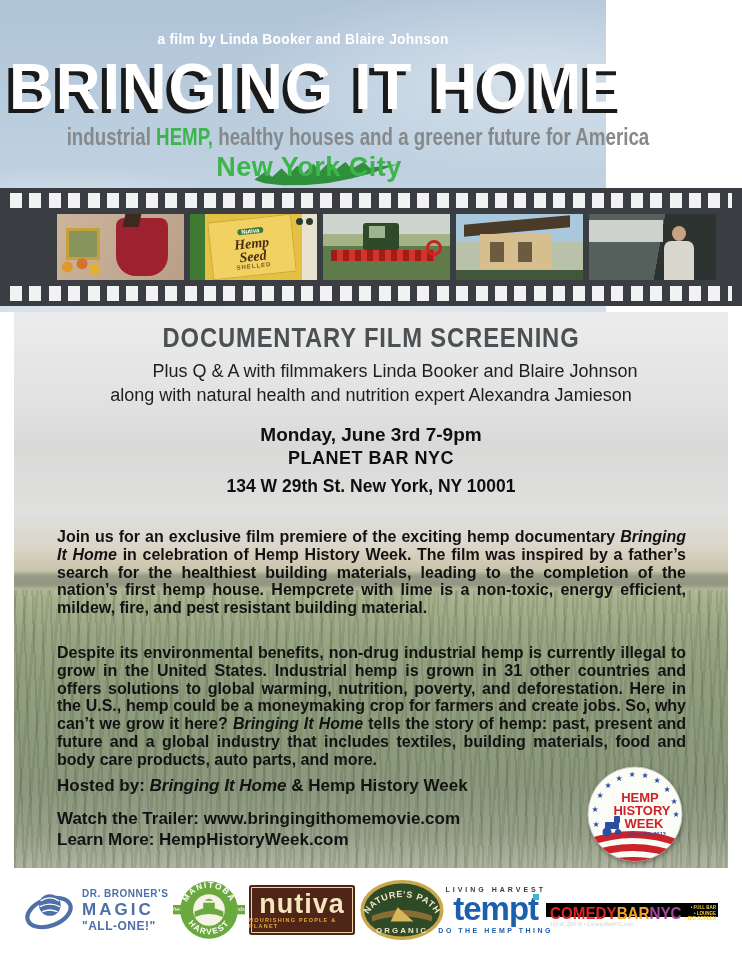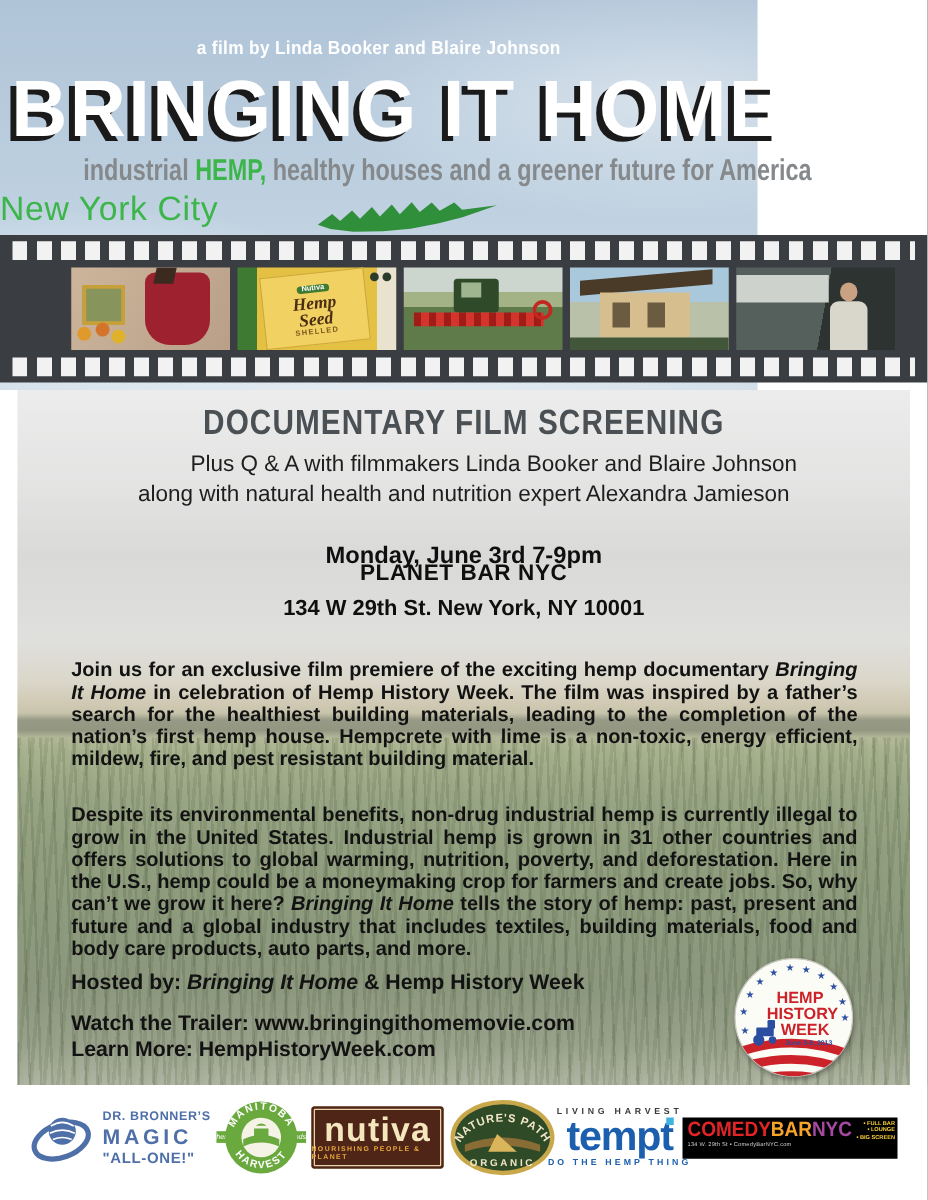--- a/index.html
+++ b/index.html
@@ -15,22 +15,22 @@
       radial-gradient(ellipse 500px 160px at 50% 105%,rgba(255,255,255,.5),transparent 75%),
       linear-gradient(180deg,#b0c4d8 0%,#bccfdf 45%,#cfdde8 100%);}
   .credit{position:absolute;top:30px;left:0;right:0;text-align:center;color:#fff;
     font-size:15px;font-weight:700;letter-spacing:.3px;transform:scaleX(.92);}
   .title{position:absolute;top:50px;left:0;right:0;text-align:center;color:#fff;
     font-size:64px;font-weight:700;letter-spacing:2px;white-space:nowrap;
     text-shadow:-5px 4px 0 #1a1a1a;transform:scaleX(.97);}
   .subtitle{position:absolute;top:123px;left:0;right:0;text-align:center;color:#85898c;
     font-size:24px;font-weight:700;white-space:nowrap;transform:scaleX(.78);}
   .subtitle .hemp{color:#3cb54a;}
-  .city{position:absolute;top:152px;left:0;right:0;color:#3cb54a;
-    font-size:27px;font-weight:400;letter-spacing:.5px;}
+  .city{position:absolute;top:152px;left:12px;right:0;text-align:center;color:#3cb54a;
+    font-size:27px;font-weight:700;letter-spacing:.5px;}
   .leaf{position:absolute;left:252px;top:158px;}
 
   
   .strip{position:absolute;top:188px;left:0;width:742px;height:118px;background:#3a3e43;}
   .sprockets{position:absolute;left:10px;right:10px;height:15px;
     background:repeating-linear-gradient(90deg,#f2f2f2 0 12px,transparent 12px 19.4px);}
   .sprockets.top{top:5px;} .sprockets.bot{bottom:5px;}
   .frames{position:absolute;top:26px;left:57px;display:flex;gap:6px;}
   .frame{position:relative;width:127px;height:66px;overflow:hidden;}
   .f1{background:linear-gradient(120deg,#cdb59c 0%,#b99f88 100%);}
@@ -78,21 +78,21 @@
   .plants{position:absolute;left:0;right:0;top:50%;bottom:0;opacity:.8;
     background:
       repeating-linear-gradient(88deg,rgba(35,52,25,.18) 0 2px,rgba(130,150,95,.12) 2px 5px,rgba(0,0,0,0) 5px 9px),
       repeating-linear-gradient(95deg,rgba(50,70,35,.16) 0 3px,transparent 3px 11px);}
   .photo .txt{position:absolute;z-index:3;}
   .heading{top:10px;left:0;right:0;text-align:center;color:#4a5054;font-size:28px;
     font-weight:700;letter-spacing:1px;white-space:nowrap;transform:scaleX(.85);}
   .qa{left:0;right:0;text-align:center;color:#1e1e1e;font-size:18px;font-weight:400;}
   .qa1{top:49px;padding-left:48px;} .qa2{top:73px;}
   .evt{left:0;right:0;text-align:center;color:#0f0f0f;font-weight:700;}
-  .date{top:122px;font-size:19px;}
+  .date{top:112px;font-size:19px;}
   .venue{top:136px;font-size:18px;letter-spacing:.5px;}
   .addr{top:164px;font-size:17.5px;}
   .para{left:43px;width:629px;color:#121212;font-size:16px;font-weight:700;
     line-height:17.8px;text-align:justify;}
   .p1{top:200px;} .p2{top:316px;}
   .hosted{top:464px;left:43px;color:#121212;font-size:17px;font-weight:700;}
   .links{top:496px;left:43px;color:#121212;font-size:17px;font-weight:700;line-height:21px;}
 
   
   .badge{position:absolute;left:571px;top:452px;z-index:4;filter:drop-shadow(1px 2px 2px rgba(0,0,0,.35));}
@@ -109,21 +109,21 @@
   .nutiva{width:106px;height:50px;background:#4f2518;border-radius:3px;
     box-shadow:inset 0 0 0 2px #4f2518,inset 0 0 0 3px #e7d6a8;
     display:flex;flex-direction:column;align-items:center;justify-content:center;}
   .nutiva .nm{color:#f4e6bd;font-size:27px;font-weight:700;line-height:26px;letter-spacing:1px;}
   .nutiva .tg{color:#e7a83c;font-size:5.5px;letter-spacing:1.2px;font-weight:700;}
   .tempt{display:flex;flex-direction:column;align-items:center;width:92px;}
   .tempt .lh{color:#3a3a3a;font-size:7px;font-weight:700;letter-spacing:3px;white-space:nowrap;}
   .tempt .nm{color:#1b5fae;font-size:33px;font-weight:700;letter-spacing:-1px;line-height:32px;position:relative;}
   .tempt .sq{position:absolute;right:-1px;top:1px;width:6px;height:6px;background:#3fb3e0;}
   .tempt .tg{color:#1b5fae;font-size:7px;font-weight:700;letter-spacing:2.5px;white-space:nowrap;margin-top:2px;}
-  .comedy{width:172px;height:33px;background:#000;position:relative;padding:1px 4px 0 4px;}
+  .comedy{width:172px;height:14px;background:#000;position:relative;padding:1px 4px 0 4px;}
   .comedy .main{font-size:16.5px;font-weight:700;white-space:nowrap;letter-spacing:0;line-height:18px;transform:scaleX(.92);transform-origin:left;}
   .comedy .c1{color:#e32426;} .comedy .c2{color:#f7a329;} .comedy .c3{color:#a448a0;}
   .comedy .sub{color:#cfcfcf;font-size:4.5px;white-space:nowrap;letter-spacing:.2px;}
   .comedy .side{position:absolute;right:2px;top:2px;color:#ffd23a;font-size:4.5px;
     font-weight:700;line-height:5.5px;text-align:right;}
 </style>
 </head>
 <body>
 
 <div class="poster">

